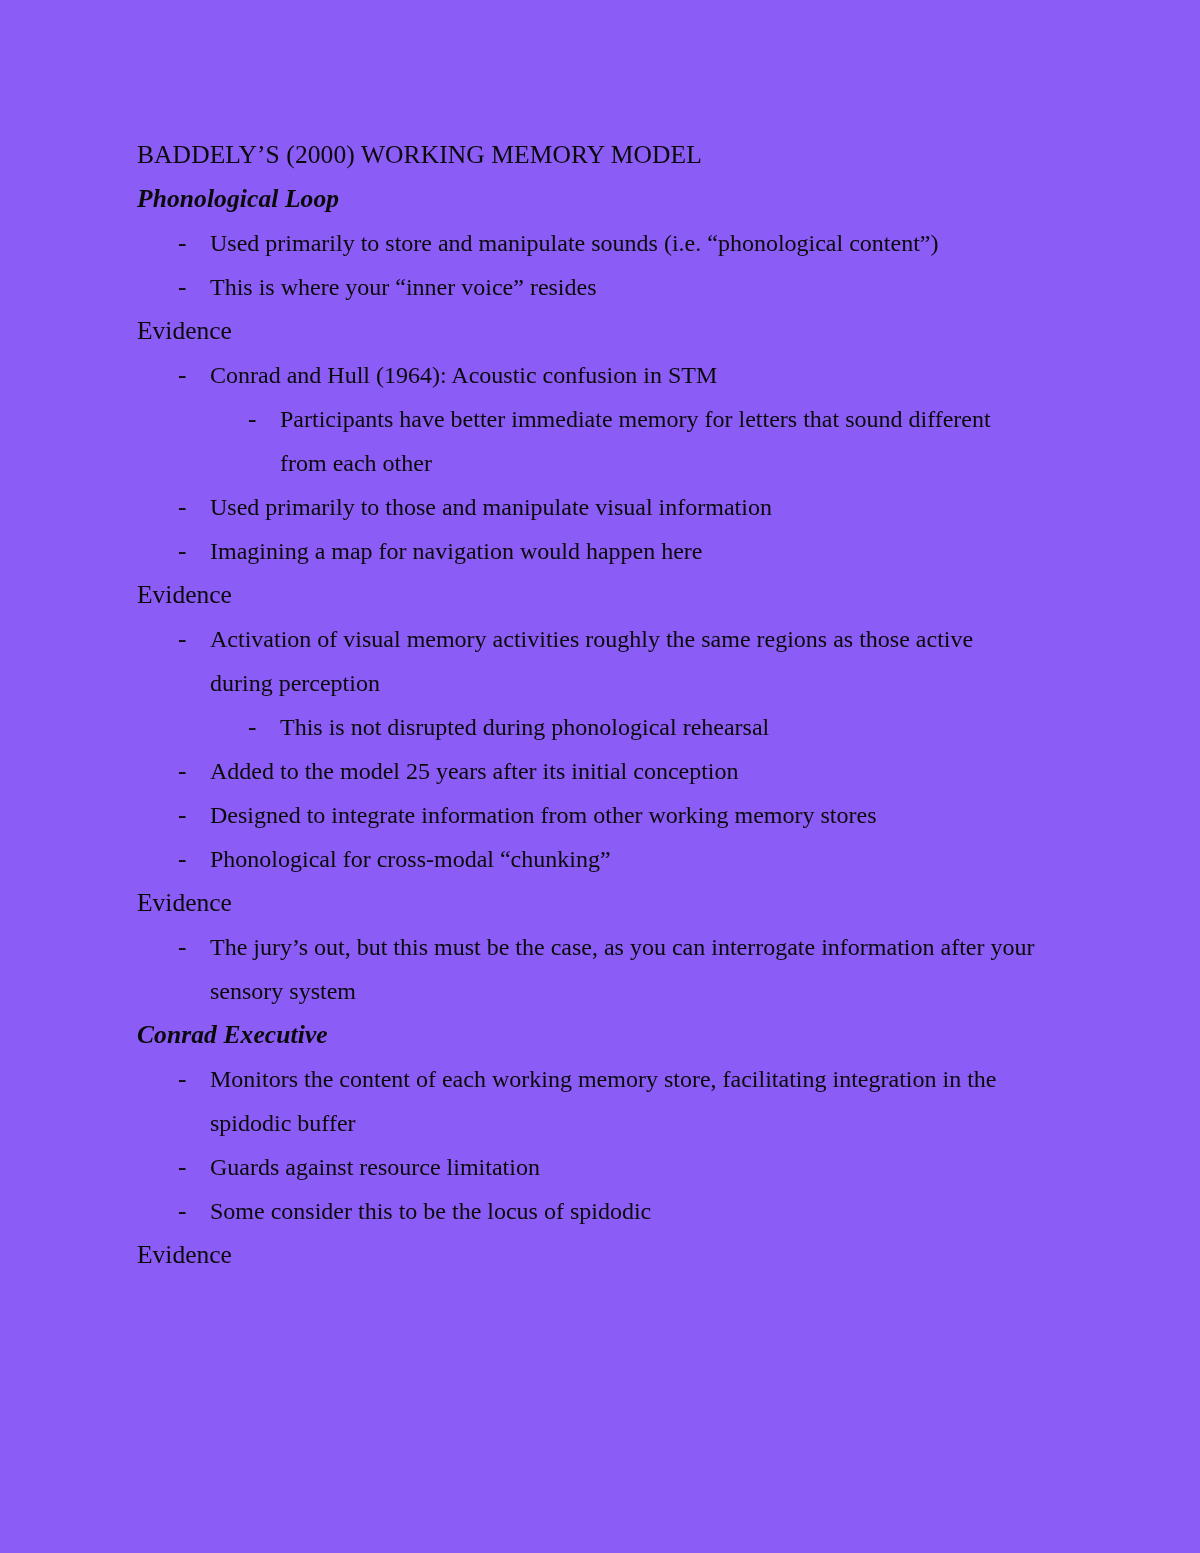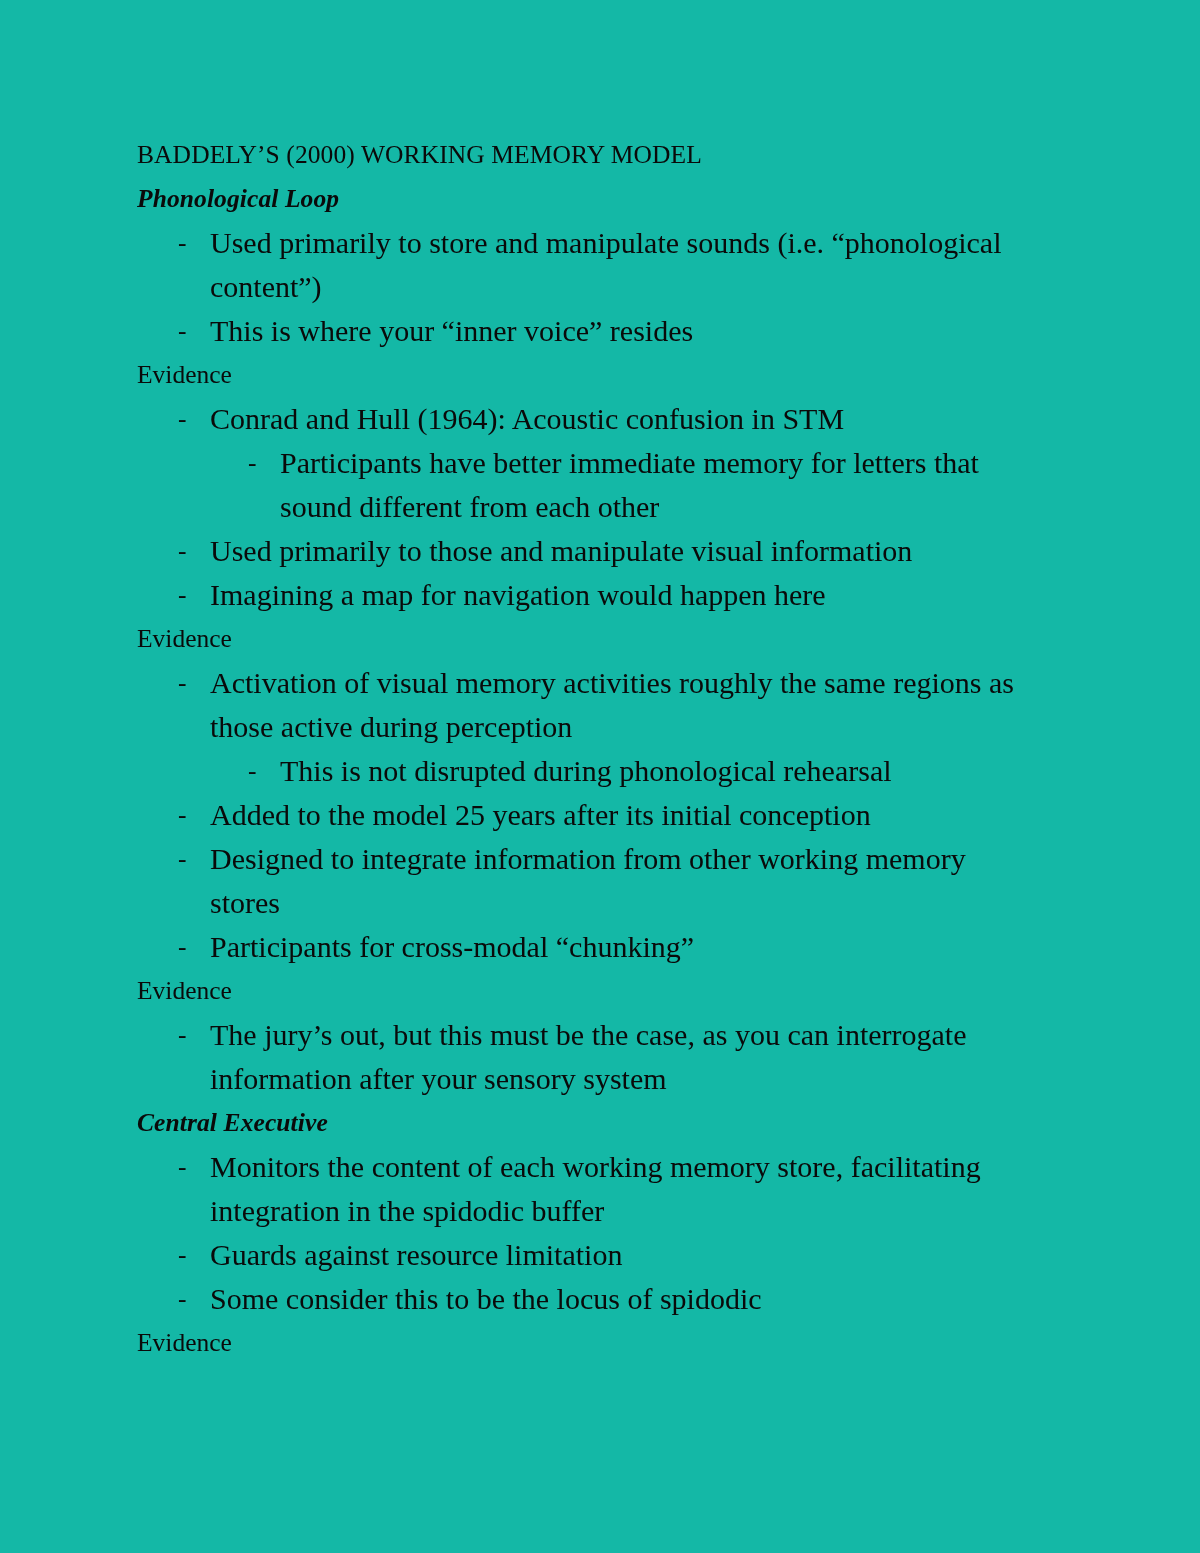--- a/index.html
+++ b/index.html
@@ -6,21 +6,21 @@
   html, body {
     margin: 0;
     padding: 0;
     background: #ffffff;
   }
 
   .page {
     position: relative;
     width: 1200px;
     height: 1553px;
-    background: #14b8a6;
+    background: #8b5cf6;
     margin: 0 auto;
     overflow: hidden;
     font-family: "Liberation Serif", "DejaVu Serif", serif;
     color: #000000;
     -webkit-font-smoothing: antialiased;
   }
 
   .doc-body {
     position: absolute;
     left: 137px;
@@ -69,21 +69,21 @@
   .dash {
     flex: 0 0 auto;
     width: 32px;
     font-size: 25.5px;
     line-height: 44px;
     user-select: none;
   }
 
   .btext {
     flex: 1 1 auto;
-    font-size: 30px;
+    font-size: 24px;
     line-height: 44px;
   }
 </style>
 </head>
 <body>
 
 <div class="page">
   <div class="doc-body">
 
     <div class="line lvl0 title-line">BADDELY’S (2000) WORKING MEMORY MODEL</div>
@@ -141,31 +141,31 @@
       <span class="btext">Added to the model 25 years after its initial conception</span>
     </div>
 
     <div class="line bullet lvl1">
       <span class="dash">-</span>
       <span class="btext">Designed to integrate information from other working memory stores</span>
     </div>
 
     <div class="line bullet lvl1">
       <span class="dash">-</span>
-      <span class="btext">Participants for cross-modal “chunking”</span>
+      <span class="btext">Phonological for cross-modal “chunking”</span>
     </div>
 
     <div class="line lvl0">Evidence</div>
 
     <div class="line bullet lvl1">
       <span class="dash">-</span>
       <span class="btext">The jury’s out, but this must be the case, as you can interrogate information after your sensory system</span>
     </div>
 
-    <div class="line lvl0 heading">Central Executive</div>
+    <div class="line lvl0 heading">Conrad Executive</div>
 
     <div class="line bullet lvl1">
       <span class="dash">-</span>
       <span class="btext">Monitors the content of each working memory store, facilitating integration in the spidodic buffer</span>
     </div>
 
     <div class="line bullet lvl1">
       <span class="dash">-</span>
       <span class="btext">Guards against resource limitation</span>
     </div>

